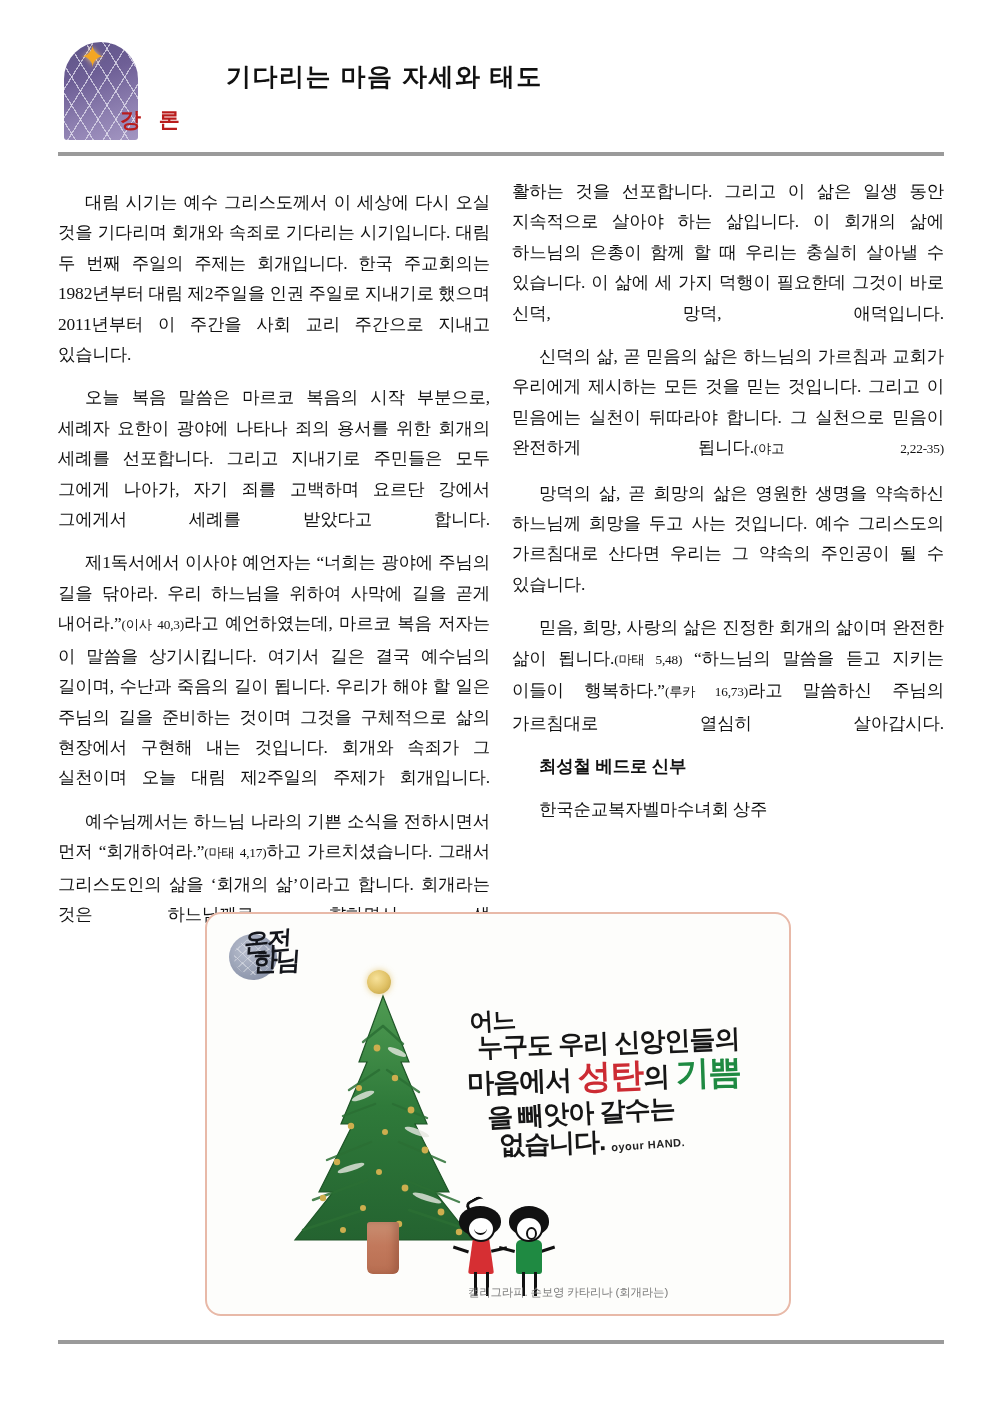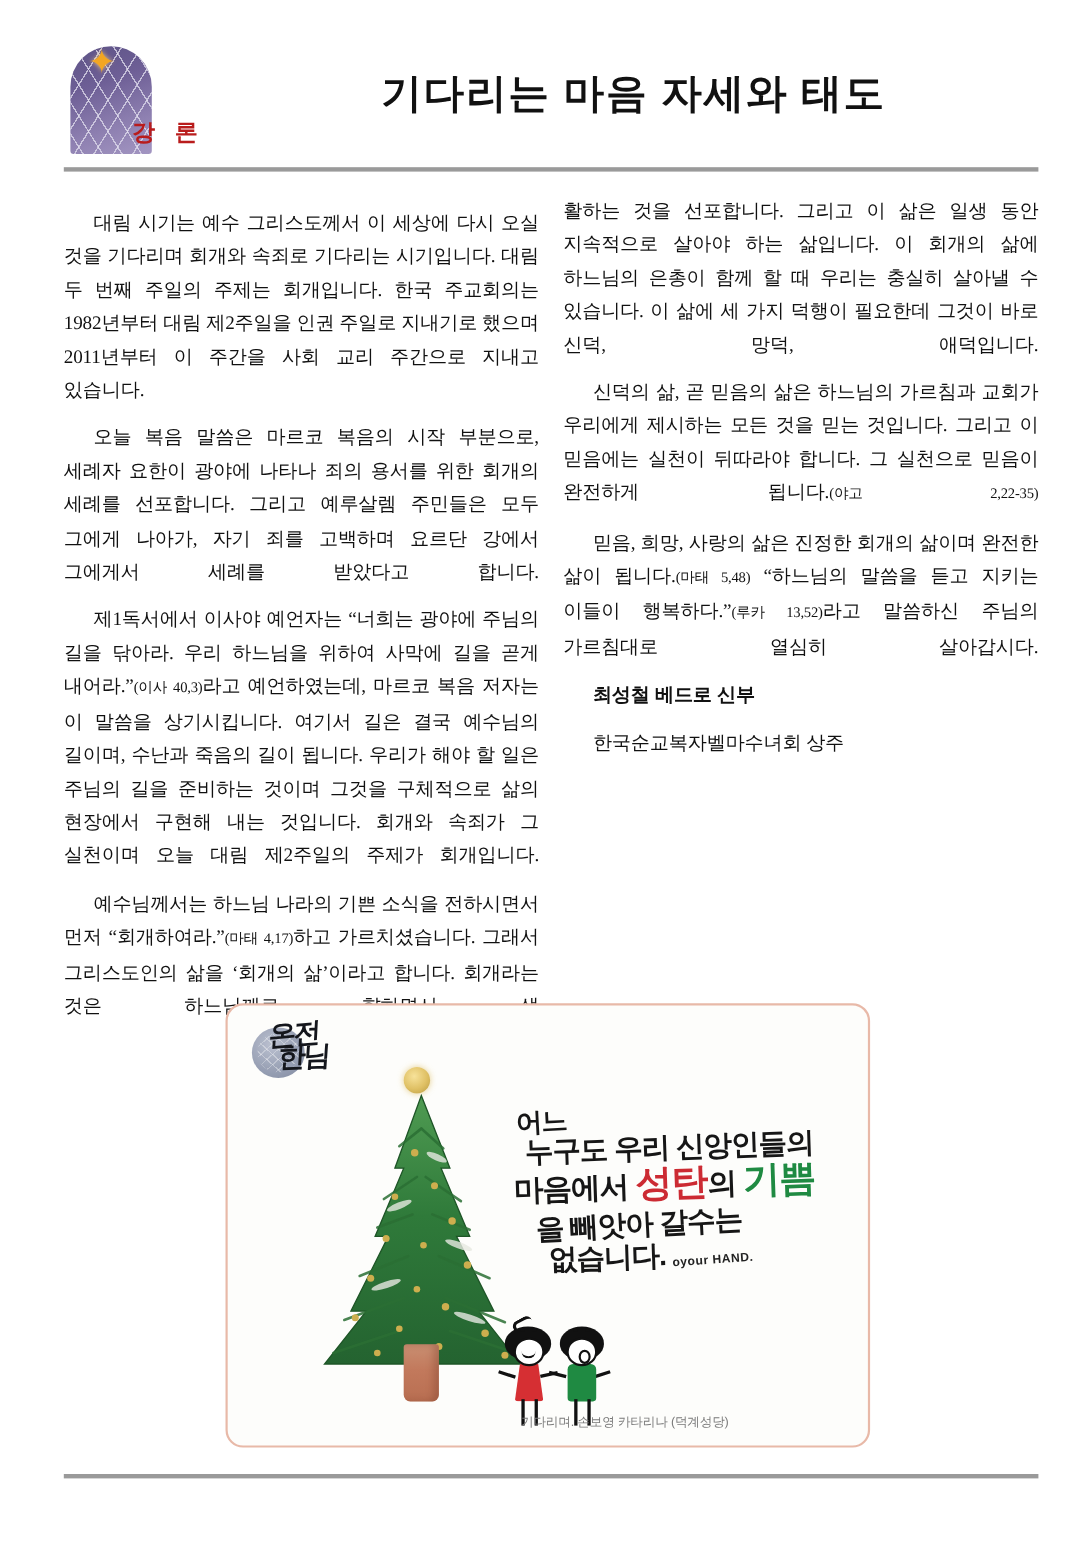--- a/index.html
+++ b/index.html
@@ -88,25 +88,24 @@
     color: #b91c1c;
     z-index: 4;
   }
 
   .headline {
     position: absolute;
     left: 168px;
     top: 18px;
     width: 700px;
     font-family: "Liberation Sans", sans-serif;
-    font-size: 37px;
+    font-size: 25px;
     font-weight: bold;
     letter-spacing: 1.5px;
     color: #111111;
-    text-align: center;
     white-space: nowrap;
   }
 
   .header-rule {
     position: absolute;
     left: 58px;
     top: 152px;
     width: 886px;
     height: 4px;
     background: #9a9a9a;
@@ -416,29 +415,30 @@
     </div>
 
     <div class="headline">기다리는 마음 자세와 태도</div>
   </div>
   <div class="header-rule"></div>
 
   <div class="columns">
 
     <div class="col col-left">
       <p class="tight">대림 시기는 예수 그리스도께서 이 세상에 다시 오실 것을 기다리며 회개와 속죄로 기다리는 시기입니다. 대림 두 번째 주일의 주제는 회개입니다. 한국 주교회의는 1982년부터 대림 제2주일을 인권 주일로 지내기로 했으며 2011년부터 이 주간을 사회 교리 주간으로 지내고 있습니다.</p>
-      <p class="tight">오늘 복음 말씀은 마르코 복음의 시작 부분으로, 세례자 요한이 광야에 나타나 죄의 용서를 위한 회개의 세례를 선포합니다. 그리고 예루살렘 주민들은 모두 그에게 나아가, 자기 죄를 고백하며 요르단 강에서 그에게서 세례를 받았다고 합니다.</p>
+      <p class="tight">오늘 복음 말씀은 마르코 복음의 시작 부분으로, 세례자 요한이 광야에 나타나 죄의 용서를 위한 회개의 세례를 선포합니다. 그리고 지내기로 주민들은 모두 그에게 나아가, 자기 죄를 고백하며 요르단 강에서 그에게서 세례를 받았다고 합니다.</p>
       <p class="tight"><span>제1독서에서 이사야 예언자는 “너희는 광야에 주님의 길을 닦아라. 우리 하느님을 위하여 사막에 길을 곧게 내어라.”</span><span class="ref">(이사 40,3)</span><span>라고 예언하였는데, 마르코 복음 저자는 이 말씀을 상기시킵니다. 여기서 길은 결국 예수님의 길이며, 수난과 죽음의 길이 됩니다. 우리가 해야 할 일은 주님의 길을 준비하는 것이며 그것을 구체적으로 삶의 현장에서 구현해 내는 것입니다. 회개와 속죄가 그 실천이며 오늘 대림 제2주일의 주제가 회개입니다.</span></p>
       <p class="tight"><span>예수님께서는 하느님 나라의 기쁜 소식을 전하시면서 먼저 “회개하여라.”</span><span class="ref">(마태 4,17)</span><span>하고 가르치셨습니다. 그래서 그리스도인의 삶을 ‘회개의 삶’이라고 합니다. 회개라는 것은 하느님께로 향하면서 생</span></p>
     </div>
 
     <div class="col col-right">
       <p class="tight" style="text-indent:0;">활하는 것을 선포합니다. 그리고 이 삶은 일생 동안 지속적으로 살아야 하는 삶입니다. 이 회개의 삶에 하느님의 은총이 함께 할 때 우리는 충실히 살아낼 수 있습니다. 이 삶에 세 가지 덕행이 필요한데 그것이 바로 신덕, 망덕, 애덕입니다.</p>
       <p class="tight"><span>신덕의 삶, 곧 믿음의 삶은 하느님의 가르침과 교회가 우리에게 제시하는 모든 것을 믿는 것입니다. 그리고 이 믿음에는 실천이 뒤따라야 합니다. 그 실천으로 믿음이 완전하게 됩니다.</span><span class="ref">(야고 2,22-35)</span></p>
-      <p class="tight"><span>믿음, 희망, 사랑의 삶은 진정한 회개의 삶이며 완전한 삶이 됩니다.</span><span class="ref">(마태 5,48)</span><span> “하느님의 말씀을 듣고 지키는 이들이 행복하다.”</span><span class="ref">(루카 13,52)</span><span>라고 말씀하신 주님의 가르침대로 열심히 살아갑시다.</span></p>
+      <p class="tight">망덕의 삶, 곧 희망의 삶은 영원한 생명을 약속하신 하느님께 희망을 두고 사는 것입니다. 예수 그리스도의 가르침대로 산다면 우리는 그 약속의 주인공이 될 수 있습니다.</p>
+      <p class="tight"><span>믿음, 희망, 사랑의 삶은 진정한 회개의 삶이며 완전한 삶이 됩니다.</span><span class="ref">(마태 5,48)</span><span> “하느님의 말씀을 듣고 지키는 이들이 행복하다.”</span><span class="ref">(루카 16,73)</span><span>라고 말씀하신 주님의 가르침대로 열심히 살아갑시다.</span></p>
 
       <p class="signature">최성철 베드로 신부</p>
       <p class="affiliation">한국순교복자벨마수녀회 상주</p>
     </div>
   </div>
 
   <div class="artwork">
 
     <div class="stamp">
       <div class="stamp-blob"></div>
@@ -533,17 +533,17 @@
         <div class="eye r"></div>
         <div class="mouth"></div>
         <div class="arm l"></div>
         <div class="arm r"></div>
         <div class="body"></div>
         <div class="leg l"></div>
         <div class="leg r"></div>
       </div>
     </div>
 
-    <div class="art-caption">기다리며. 손보영 카타리나 (덕계성당)</div>
+    <div class="art-caption">캘리그라피. 손보영 카타리나 (회개라는)</div>
   </div>
 
   <div class="footer-rule"></div>
 </div>
 
 </body></html>

